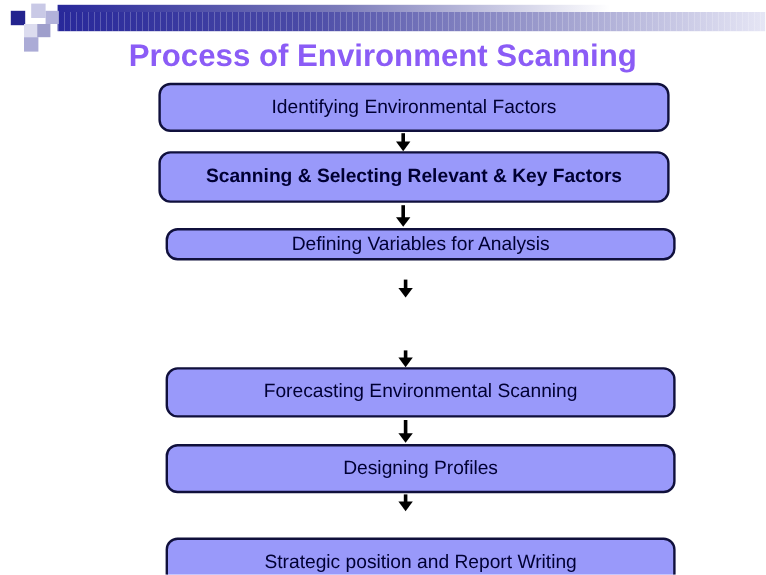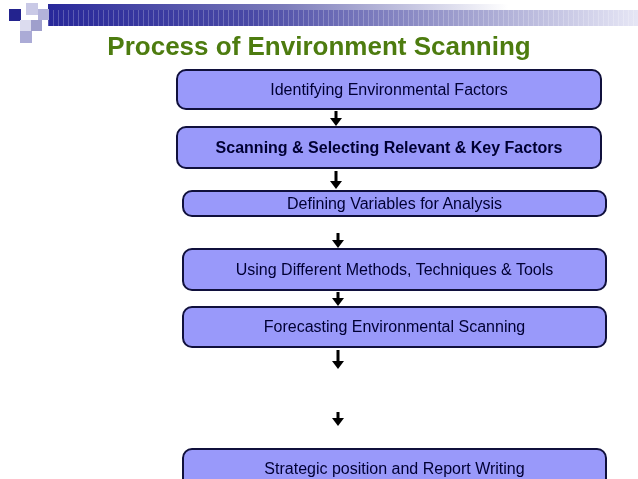--- a/index.html
+++ b/index.html
@@ -37,38 +37,37 @@
 
   
   .title {
     position: absolute;
     left: 0; top: 31px;
     width: 100%;
     margin: 0;
     text-align: center;
     font-size: 26px;
     font-weight: bold;
-    color: #4d7c0f;
+    color: #8b5cf6;
     letter-spacing: 0px;
   }
 
   
   .flow-box {
     position: absolute;
     box-sizing: border-box;
     border: 2px solid var(--box-border, #10103c);
     border-radius: 10px;
     background: var(--box-fill, #9999fa);
     color: var(--box-text, #000033);
     font-size: 16px;
     display: flex;
     align-items: center;
     justify-content: center;
     text-align: center;
-    margin-left: 44px;
   }
   .b1 { left: 132px; top: 69px;  width: 426px; height: 41px; }
   .b2 { left: 132px; top: 126px; width: 426px; height: 43px; font-weight: bold; }
   .b3 { left: 138px; top: 190px; width: 425px; height: 27px; }
   .b4 { left: 138px; top: 248px; width: 425px; height: 43px; }
   .b5 { left: 138px; top: 306px; width: 425px; height: 42px; }
   .b6 { left: 138px; top: 370px; width: 425px; height: 41px; }
   .b7 { left: 138px; top: 448px; width: 425px; height: 42px; }
 
   
@@ -129,36 +128,36 @@
   </div>
 
   <div class="flow-box b3">
     <span>Defining Variables for Analysis</span>
   </div>
   <div class="arrow a3">
     <div class="stem"></div>
     <div class="head"></div>
   </div>
 
-  <div class="flow-box b4">
-    <span>Using Different Methods, Techniques &amp; Tools</span>
-  </div>
   <div class="arrow a4">
     <div class="stem"></div>
     <div class="head"></div>
   </div>
 
   <div class="flow-box b5">
     <span>Forecasting Environmental Scanning</span>
   </div>
   <div class="arrow a5">
     <div class="stem"></div>
     <div class="head"></div>
   </div>
 
+  <div class="flow-box b6">
+    <span>Designing Profiles</span>
+  </div>
   <div class="arrow a6">
     <div class="stem"></div>
     <div class="head"></div>
   </div>
 
   <div class="flow-box b7">
     <span>Strategic position and Report Writing</span>
   </div>
 
 </div>

